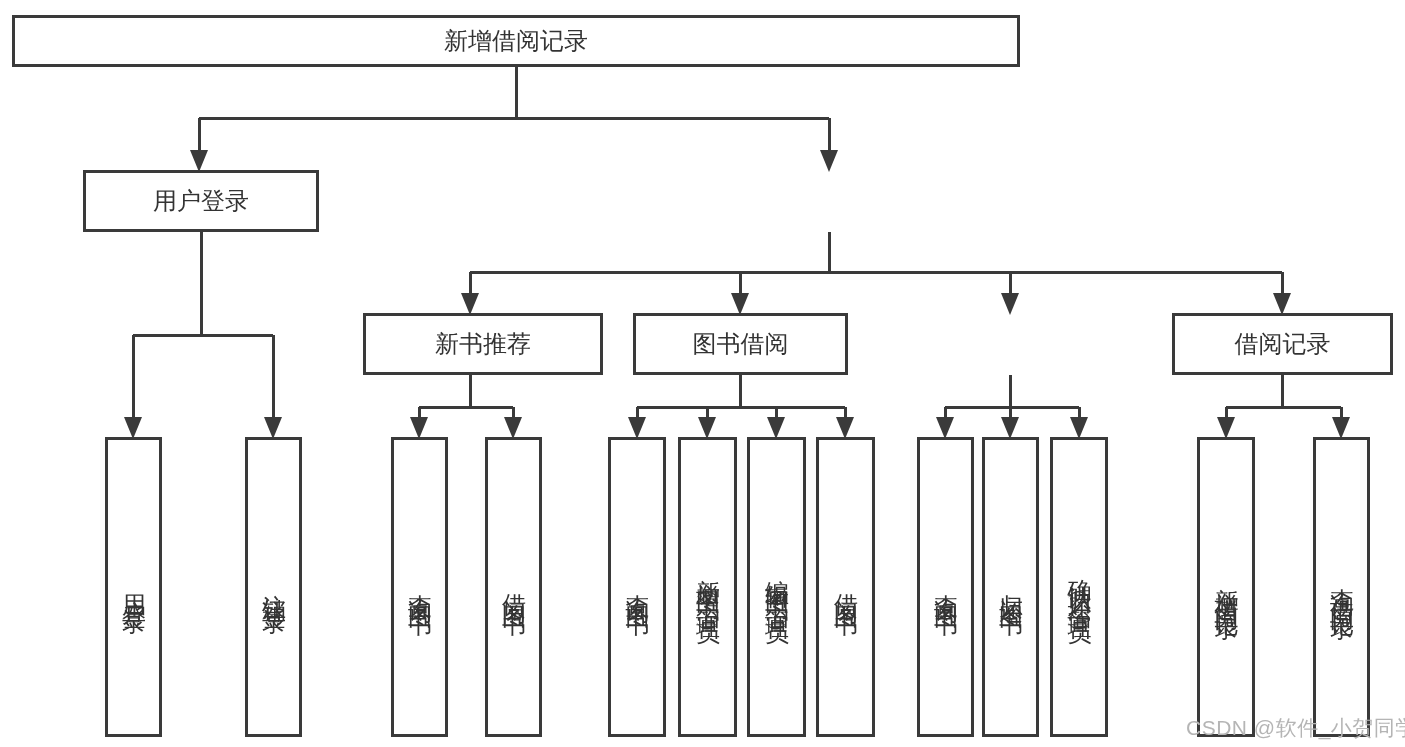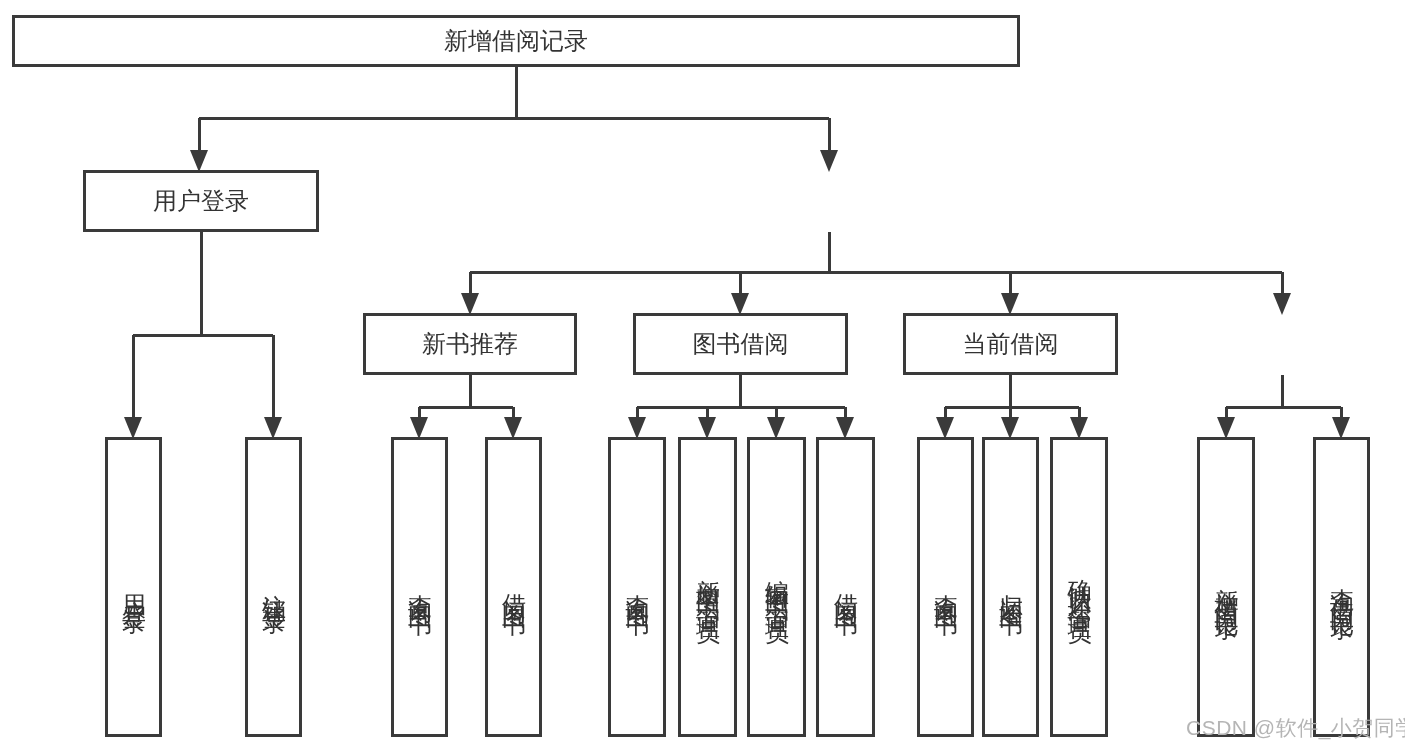--- a/index.html
+++ b/index.html
@@ -107,23 +107,23 @@
     <div class="arrow" style="left: 698px; top: 417px;"></div>
     <div class="arrow" style="left: 767px; top: 417px;"></div>
     <div class="arrow" style="left: 836px; top: 417px;"></div>
     <div class="arrow" style="left: 936px; top: 417px;"></div>
     <div class="arrow" style="left: 1001px; top: 417px;"></div>
     <div class="arrow" style="left: 1070px; top: 417px;"></div>
     <div class="arrow" style="left: 1217px; top: 417px;"></div>
     <div class="arrow" style="left: 1332px; top: 417px;"></div>
     <div class="node" style="left: 12px; top: 15px; width: 1008px; height: 52px;">新增借阅记录</div>
     <div class="node" style="left: 83px; top: 170px; width: 236px; height: 62px;">用户登录</div>
-    <div class="node" style="left: 363px; top: 313px; width: 214px; height: 62px;">新书推荐</div>
+    <div class="node" style="left: 363px; top: 313px; width: 240px; height: 62px;">新书推荐</div>
     <div class="node" style="left: 633px; top: 313px; width: 215px; height: 62px;">图书借阅</div>
-    <div class="node" style="left: 903px; top: 313px; width: 215px; height: 62px;">当前借阅</div>
+    <div class="node" style="left: 1172px; top: 313px; width: 221px; height: 62px;">借阅记录</div>
     <div class="node v" style="left: 105px; top: 437px; width: 57px; height: 300px;">用户登录</div>
     <div class="node v" style="left: 245px; top: 437px; width: 57px; height: 300px;">注销登录</div>
     <div class="node v" style="left: 391px; top: 437px; width: 57px; height: 300px;">查询图书</div>
     <div class="node v" style="left: 485px; top: 437px; width: 57px; height: 300px;">借阅图书</div>
     <div class="node v" style="left: 608px; top: 437px; width: 58px; height: 300px;">查询图书</div>
     <div class="node v" style="left: 678px; top: 437px; width: 59px; height: 300px;">新增图书（管理员）</div>
     <div class="node v" style="left: 747px; top: 437px; width: 59px; height: 300px;">编辑图书（管理员）</div>
     <div class="node v" style="left: 816px; top: 437px; width: 59px; height: 300px;">借阅图书</div>
     <div class="node v" style="left: 917px; top: 437px; width: 57px; height: 300px;">查询图书</div>
     <div class="node v" style="left: 982px; top: 437px; width: 57px; height: 300px;">归还图书</div>

